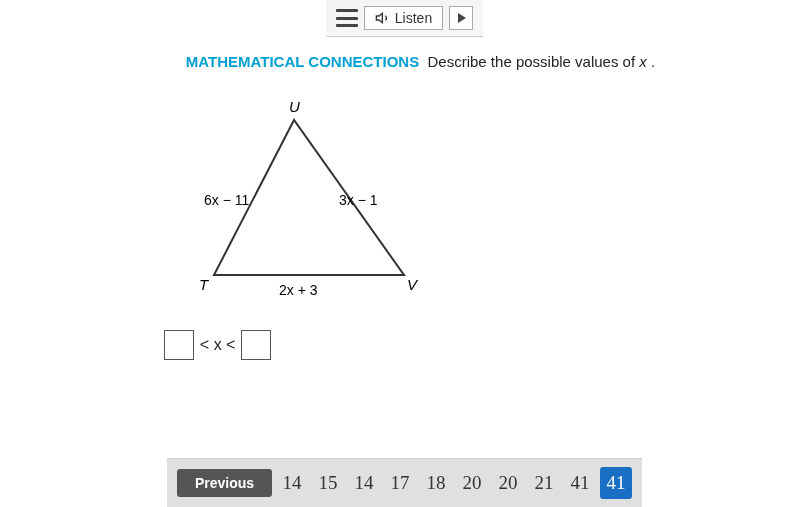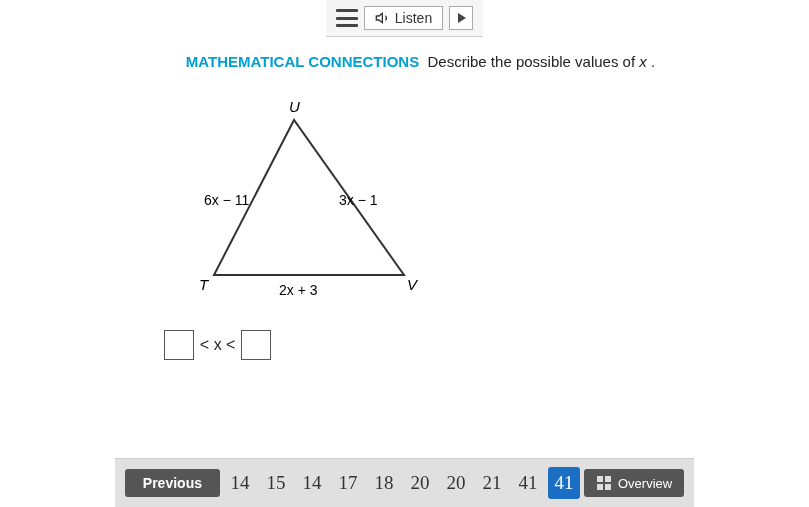--- a/index.html
+++ b/index.html
@@ -253,24 +253,15 @@
     <div class="page-num">15</div>
     <div class="page-num">14</div>
     <div class="page-num">17</div>
     <div class="page-num">18</div>
     <div class="page-num">20</div>
     <div class="page-num">20</div>
     <div class="page-num">21</div>
     <div class="page-num">41</div>
     <div class="page-num active">41</div>
 
-    <button class="overview-btn">
-      <svg width="16" height="16" viewBox="0 0 16 16">
-        <rect x="1" y="1" width="6" height="6" fill="white" opacity="0.8"></rect>
-        <rect x="9" y="1" width="6" height="6" fill="white" opacity="0.8"></rect>
-        <rect x="1" y="9" width="6" height="6" fill="white" opacity="0.8"></rect>
-        <rect x="9" y="9" width="6" height="6" fill="white" opacity="0.8"></rect>
-      </svg>
-      <span>Overview</span>
-    </button>
   </div>
 
 </div>
 
 </body></html>

